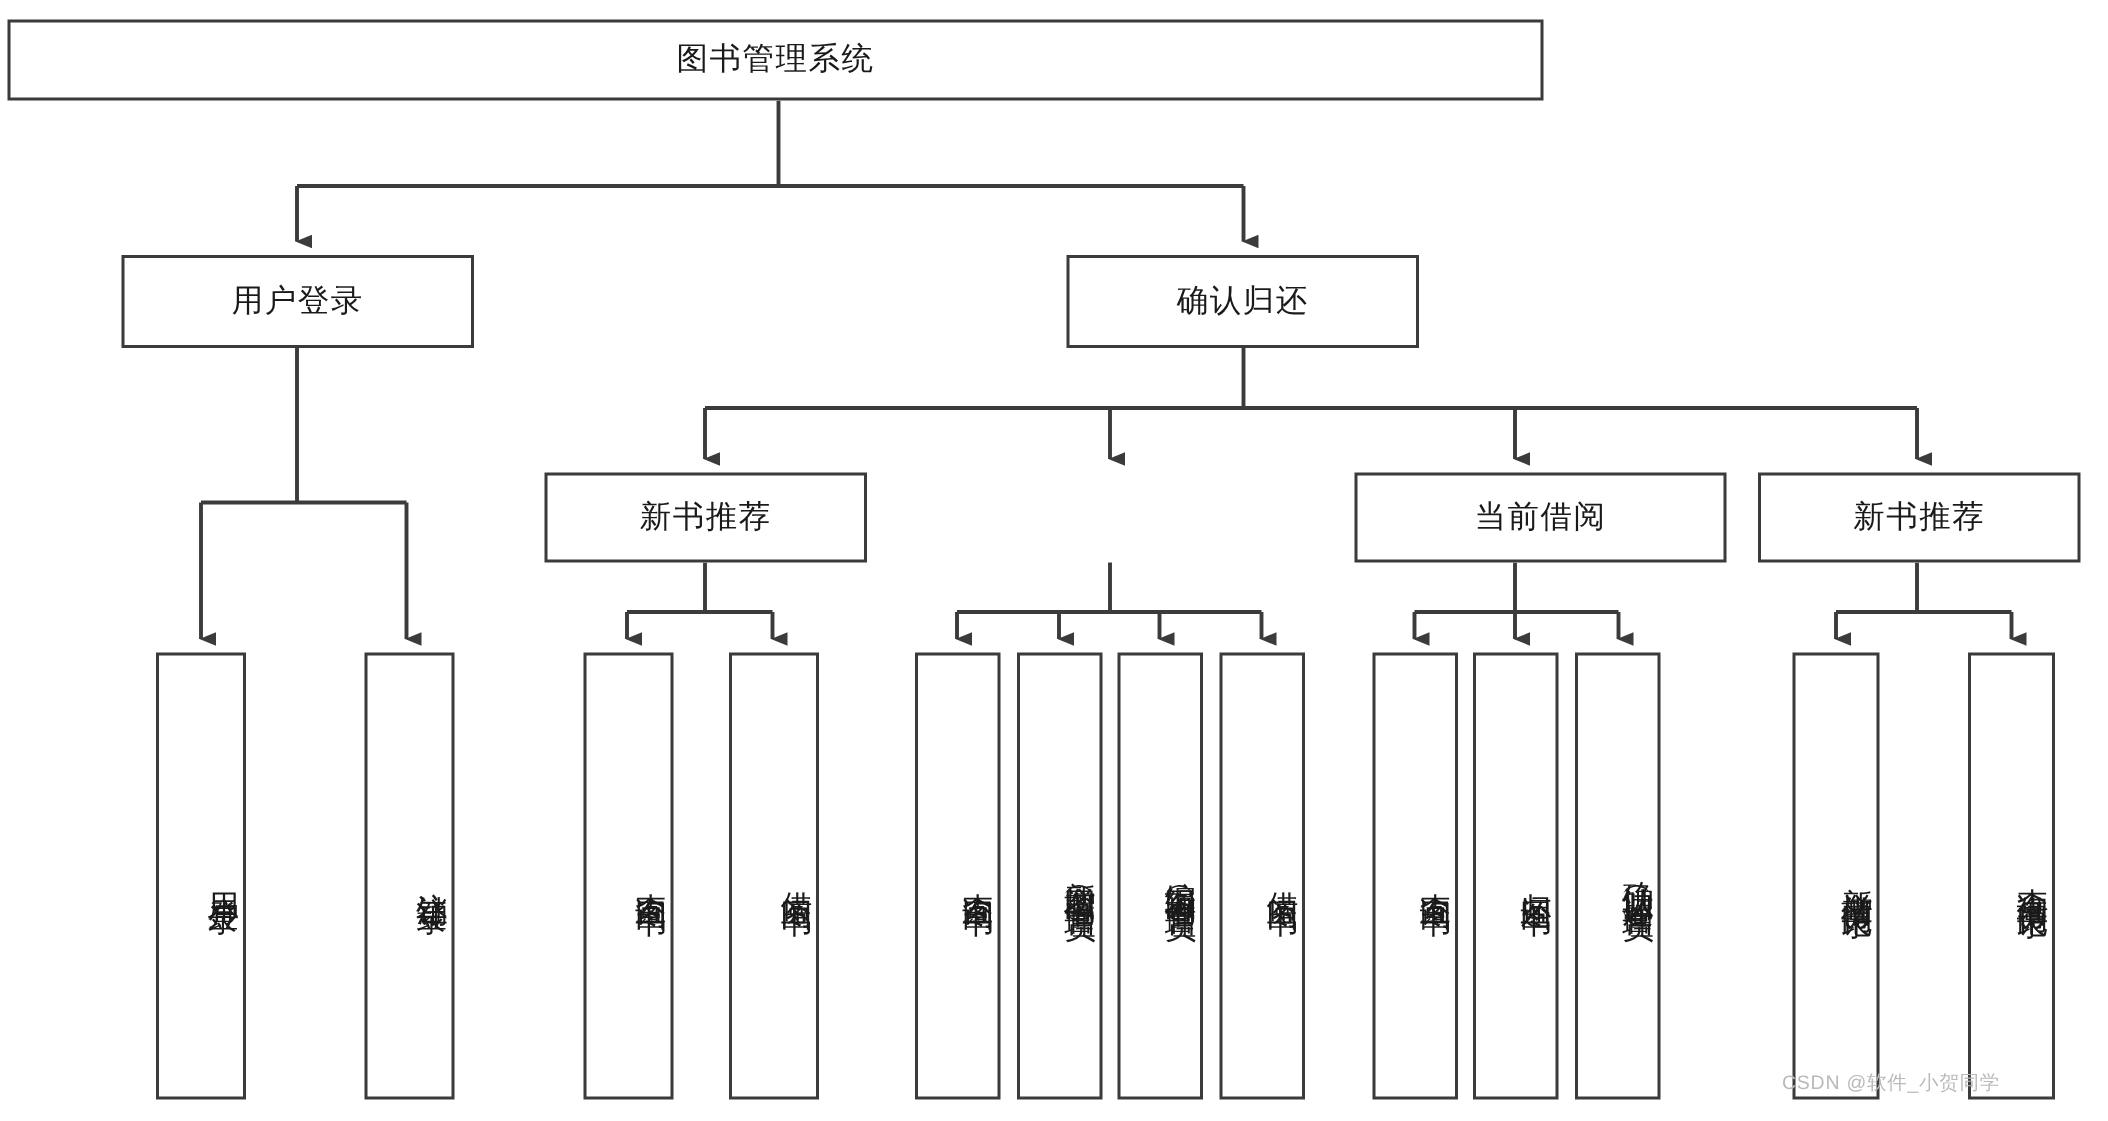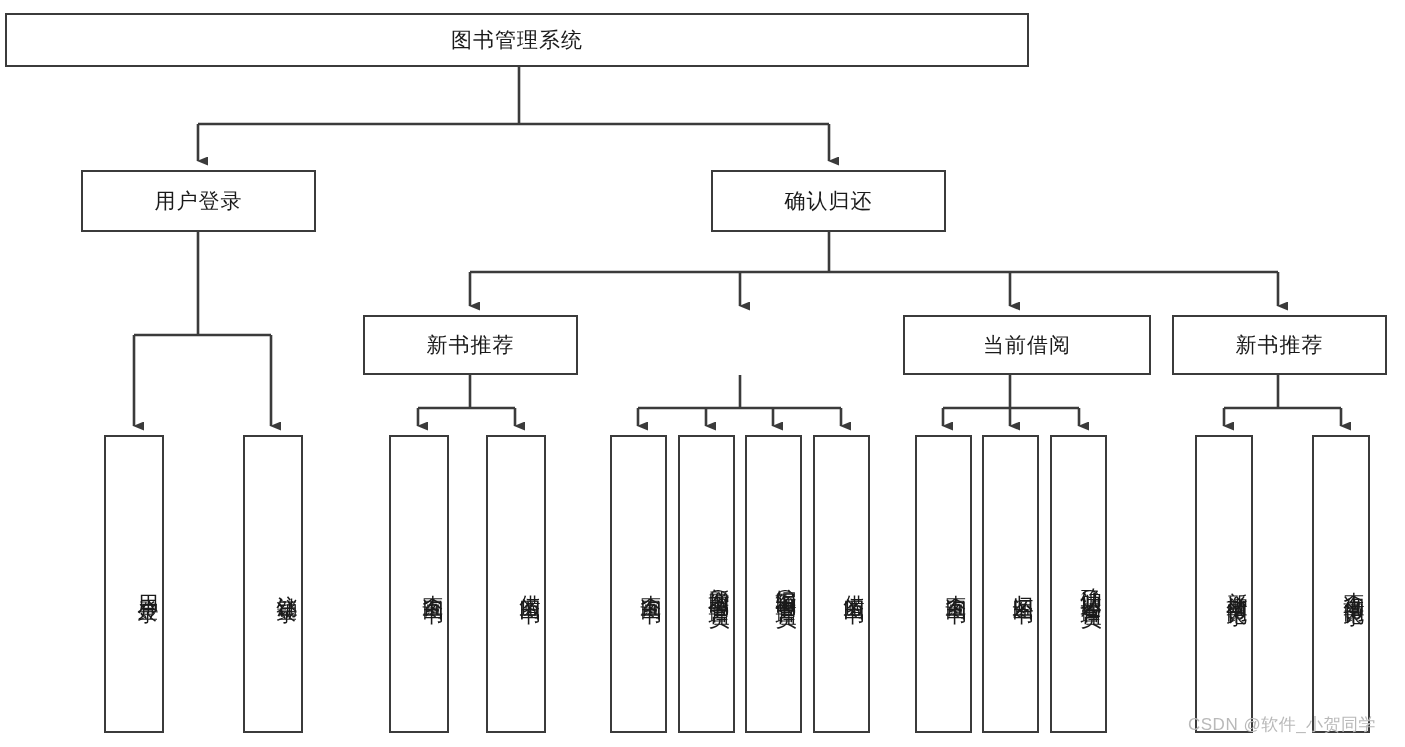--- a/index.html
+++ b/index.html
@@ -55,21 +55,21 @@
     align-items: flex-start;
     justify-content: center;
   }
   .node-v.tall-text {
     align-items: flex-start;
   }
   .watermark {
     position: absolute;
     left: 1188px;
     top: 713px;
-    font-size: 17px;
+    font-size: 13px;
     color: #b9b9b9;
     white-space: nowrap;
     letter-spacing: 0.5px;
   }
 </style>
 </head>
 <body>
 
 <div id="diagram-root">
 

